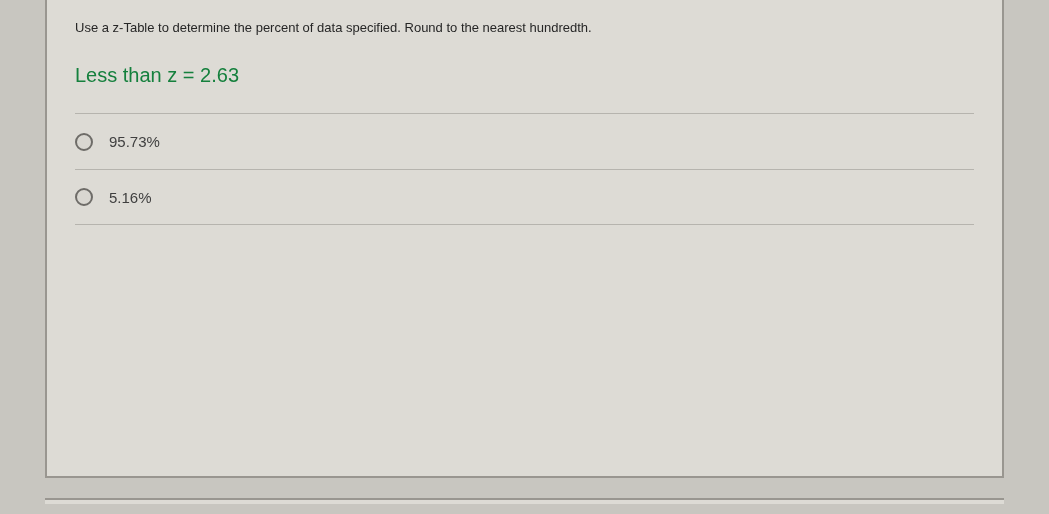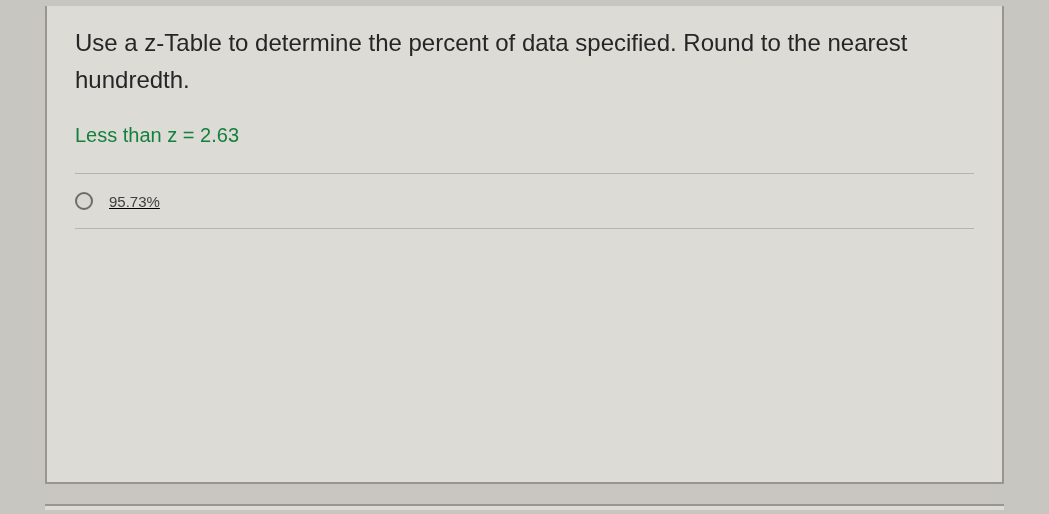--- a/index.html
+++ b/index.html
@@ -19,33 +19,31 @@
       background: #dddbd5;
       border-left: 2px solid #999690;
       border-right: 2px solid #999690;
       border-bottom: 2px solid #999690;
       padding: 0;
       width: 100%;
       min-height: 478px;
     }
     .question-text {
       padding: 18px 28px 8px 28px;
-      font-size: 24px;
+      font-size: 13px;
       color: #262626;
       line-height: 1.55;
-      margin-top: 6px;
     }
     .question-sub {
       padding: 18px 28px 22px 28px;
       font-size: 20px;
       color: #15803d;
     }
     .options {
       padding: 4px 28px 18px 28px;
-      text-decoration: underline;
     }
     .option-row {
       display: flex;
       align-items: center;
       height: 56px;
       border-top: 1px solid #b6b4ae;
       font-size: 15px;
       color: #3f3f3f;
       cursor: pointer;
     }
@@ -72,15 +70,19 @@
 <body>
 
 <div class="question-card">
   <div class="question-text">Use a z-Table to determine the percent of data specified. Round to the nearest hundredth.</div>
   <div class="question-sub">Less than z = 2.63</div>
   <div class="options">
     <div class="option-row">
       <span class="radio"></span>
       <span>95.73%</span>
     </div>
+    <div class="option-row">
+      <span class="radio"></span>
+      <span>5.16%</span>
+    </div>
   </div>
 </div>
 <div class="partial-next"></div>
 
 </body></html>

